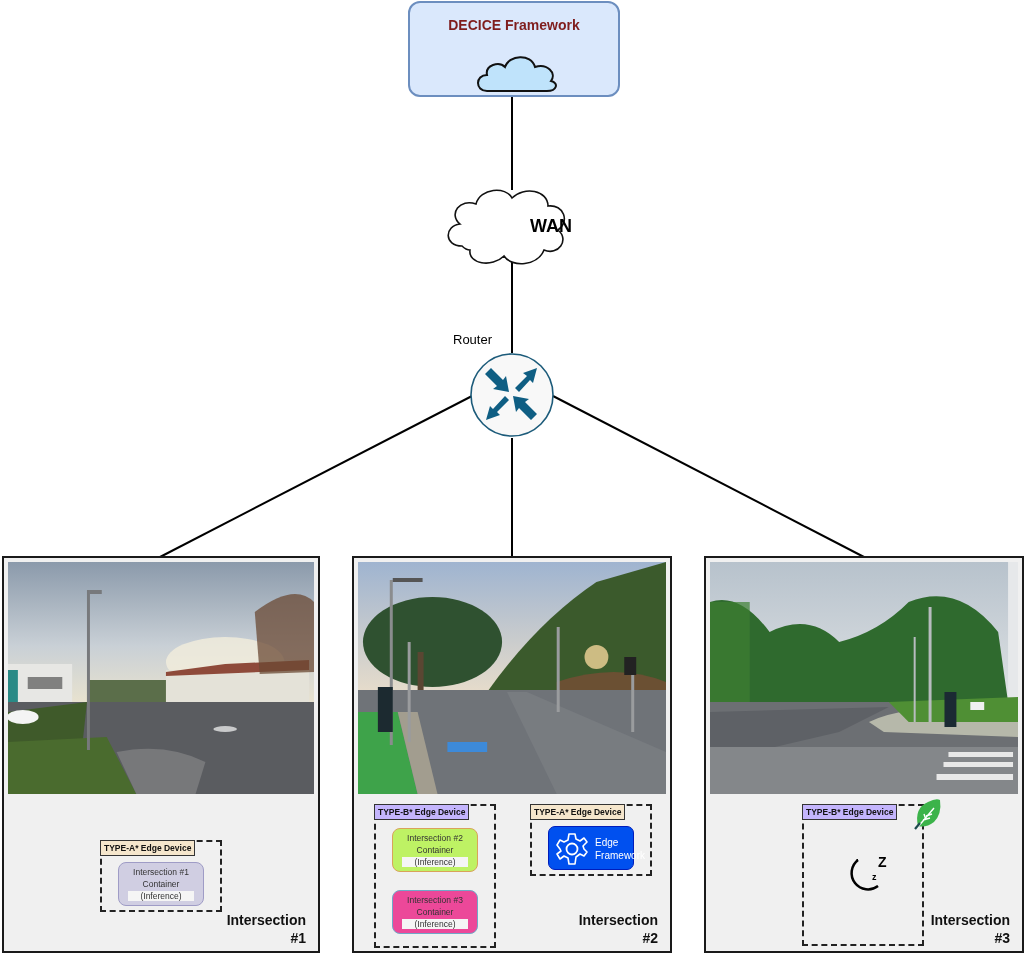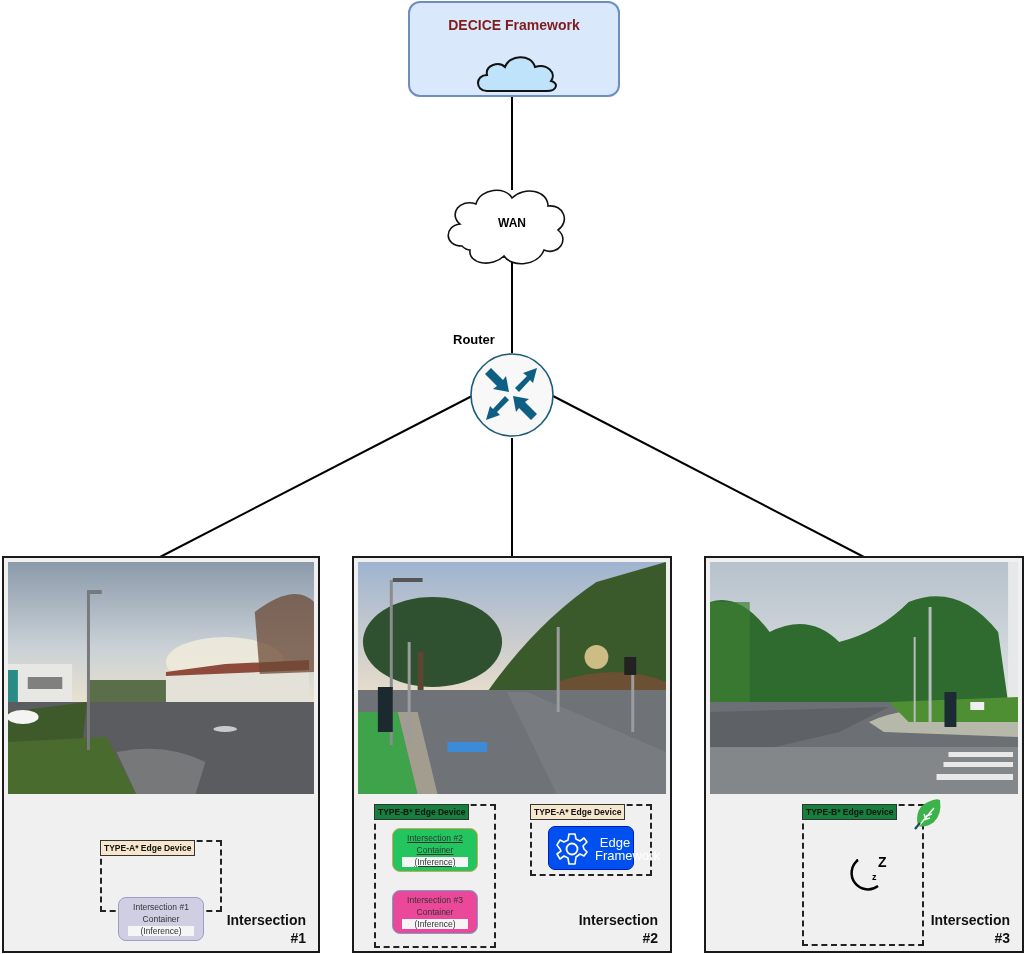--- a/index.html
+++ b/index.html
@@ -6,40 +6,40 @@
     body { width: 1024px; height: 954px; position: relative; overflow: hidden; font-family: "Liberation Sans", sans-serif; }
     .abs { position: absolute; }
     #wires { position: absolute; left: 0; top: 0; width: 1024px; height: 954px; }
     .framework {
       left: 408px; top: 1px; width: 212px; height: 96px;
       background: #dae8fc; border: 2px solid #6c8ebf; border-radius: 12px; box-sizing: border-box;
     }
     .framework-title { position: absolute; left: 0; right: 0; top: 14px; text-align: center; font-weight: bold; font-size: 14px; color: #7f1d1d; }
     .framework-cloud { position: absolute; left: 63px; top: 48px; width: 86px; height: 42px; }
     .wan { left: 440px; top: 184px; width: 132px; height: 84px; }
-    .wan-label { position: absolute; left: 12px; right: 0; top: 32px; text-align: center; font-weight: bold; font-size: 12px; }
-    .router-label { left: 453px; top: 332px; font-weight: bold; font-size: 13px; text-align: right; }
+    .wan-label { position: absolute; left: 12px; right: 0; top: 32px; text-align: right; font-weight: bold; font-size: 18px; }
+    .router-label { left: 453px; top: 332px; font-weight: normal; font-size: 13px; text-align: right; }
     .router { left: 469px; top: 352px; width: 86px; height: 86px; }
     .panel {
       top: 556px; height: 397px; border: 2px solid #1a1a1a; box-sizing: border-box; background: #f0f0f0;
     }
     .photo { position: absolute; left: 4px; top: 4px; right: 4px; height: 232px; overflow: hidden; }
     .photo svg { width: 100%; height: 100%; display: block; }
     .panel-title { position: absolute; right: 12px; bottom: 4px; text-align: right; font-weight: bold; font-size: 14px; line-height: 18px; color: #111; }
     .device { position: absolute; border: 2px dashed #222; box-sizing: border-box; }
     .badge { position: absolute; left: -2px; top: -2px; font-size: 8.5px; font-weight: bold; padding: 2px 3px; border: 1px solid #333; white-space: nowrap; color: #111; }
     .badge-a { background: #f5e6cc; }
-    .badge-b { background: #15803d; }
+    .badge-b { background: #c4b5fd; }
     .container-box { position: absolute; border-radius: 8px; box-sizing: border-box; text-align: center; font-size: 8.5px; line-height: 12px; color: #333; padding-top: 3px; }
     .c-purple { background: #d0cee2; border: 1px solid #9f9cc6; }
-    .c-orange { background: #22c55e; border: 1px solid #d9a35a; text-decoration: underline; }
+    .c-orange { background: #bef264; border: 1px solid #d9a35a; }
     .c-blue { background: #ec4899; border: 1px solid #6fa8c7; }
     .paren { background: #f5f5f5; padding: 0 12px; }
     .training { position: absolute; background: #0050ef; border: 1px solid #001dbc; border-radius: 7px; color: #fff; box-sizing: border-box; }
-    .training-label { position: absolute; left: 46px; top: 9px; font-size: 13px; line-height: 13px; text-align: center; width: 40px; }
+    .training-label { position: absolute; left: 46px; top: 9px; font-size: 10px; line-height: 13px; width: 40px; }
   </style>
 </head>
 <body>
 
 <svg id="wires" viewBox="0 0 1024 954">
   <line x1="512" y1="97" x2="512" y2="190" stroke="#000" stroke-width="2"></line>
   <line x1="512" y1="262" x2="512" y2="353" stroke="#000" stroke-width="2"></line>
   <line x1="472" y1="396" x2="160" y2="557" stroke="#000" stroke-width="2"></line>
   <line x1="512" y1="438" x2="512" y2="557" stroke="#000" stroke-width="2"></line>
   <line x1="553" y1="396" x2="864" y2="557" stroke="#000" stroke-width="2"></line>
@@ -101,21 +101,21 @@
       <ellipse cx="15" cy="155" rx="16" ry="7" fill="#f4f4f4"></ellipse>
       <rect x="80" y="28" width="3" height="160" fill="#77797c"></rect>
       <rect x="83" y="28" width="12" height="4" fill="#77797c"></rect>
       <ellipse cx="220" cy="167" rx="12" ry="3" fill="#c9cacb"></ellipse>
       <path d="M110 190 Q160 180 200 200 L190 232 L130 232 Z" fill="#8a8b8c" opacity="0.6"></path>
     </svg>
   </div>
 
   <div class="device" style="left:96px; top:282px; width:122px; height:72px;">
     <div class="badge badge-a">TYPE-A* Edge Device</div>
-    <div class="container-box c-purple" style="left:16px; top:20px; width:86px; height:44px;margin-top:35px;">
+    <div class="container-box c-purple" style="left:16px; top:20px; width:86px; height:44px;">
       <div>Intersection #1</div>
       <div>Container</div>
       <div><span class="paren">(Inference)</span></div>
     </div>
   </div>
 
   <div class="panel-title">
     <div>Intersection</div>
     <div>#1</div>
   </div>

